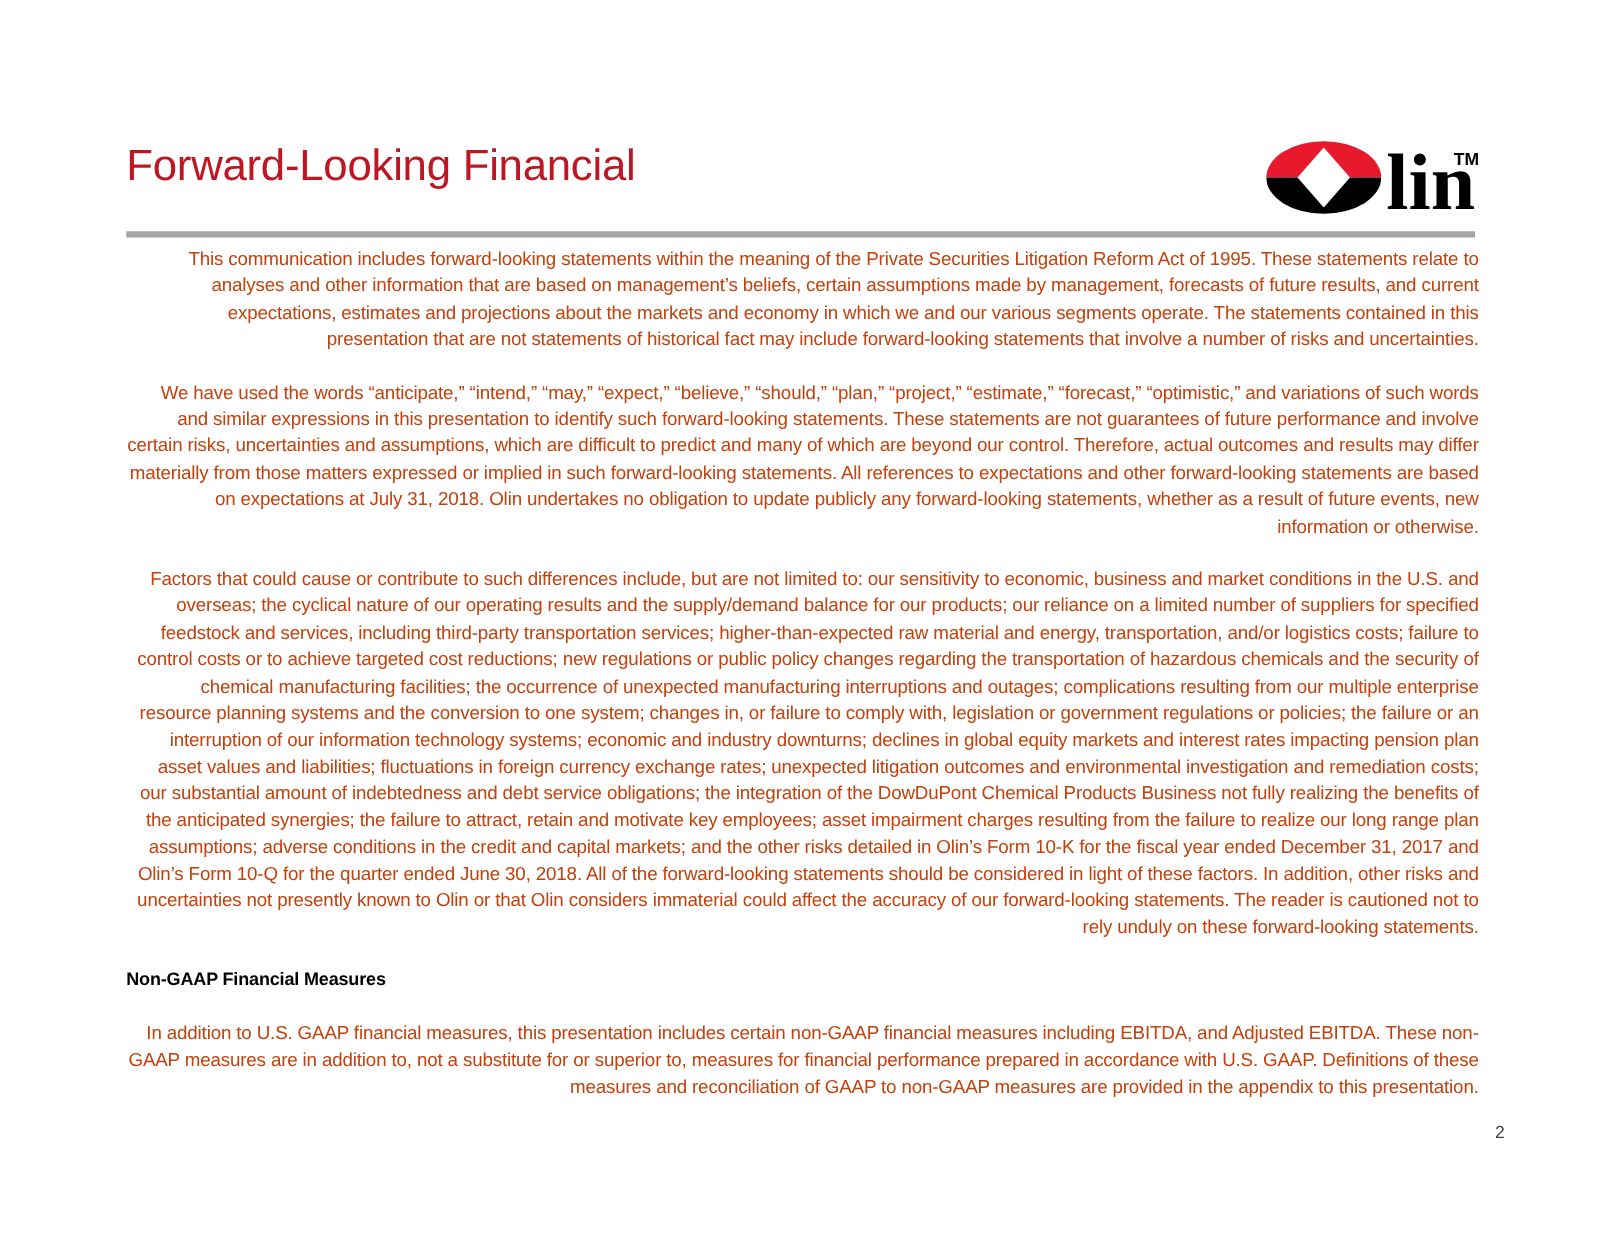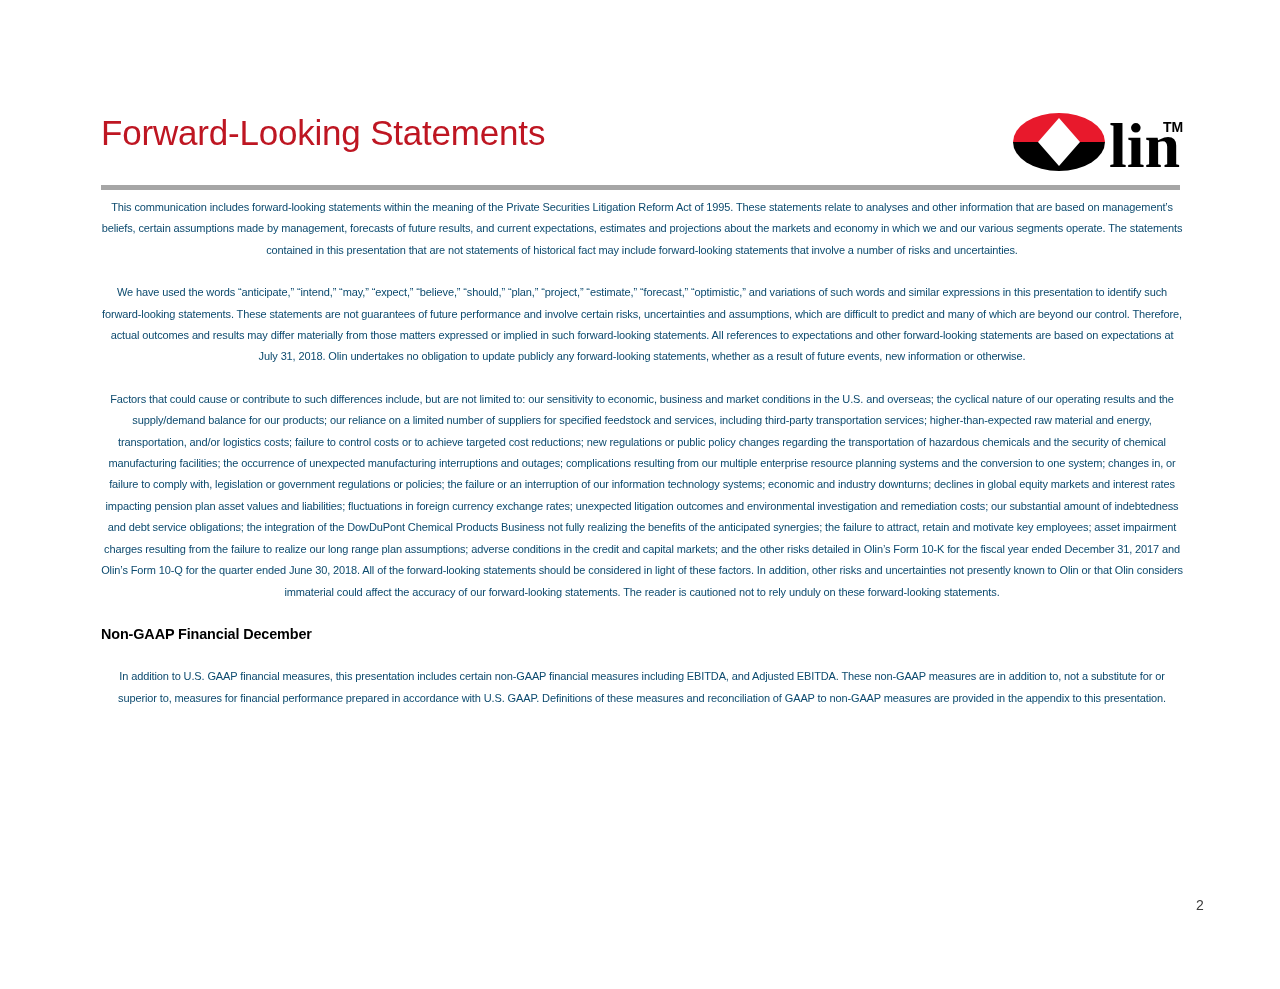--- a/index.html
+++ b/index.html
@@ -62,25 +62,25 @@
   }
 
   
   .body-copy {
     position: absolute;
     left: 101px;
     top: 197px;
     width: 1082px;
   }
   .para {
-    font-size: 11px;
+    font-size: 15px;
     line-height: 21.4px;
-    color: #0c4a6e;
+    color: #c2410c;
     margin: 0 0 21px 0;
-    text-align: center;
+    text-align: right;
     letter-spacing: -0.12px;
   }
   .para.tight { margin-bottom: 12px; }
   .para.gap-lg { }
   .section-head {
     font-size: 14.4px;
     line-height: 21.4px;
     font-weight: bold;
     color: #000000;
     margin: 0 0 21px 0;
@@ -97,21 +97,21 @@
     color: #3B3B3B;
   }
 </style>
 </head>
 <body>
 
 <div class="slide">
 
   <div class="slide-header">
 
-    <div class="slide-title">Forward-Looking Statements</div>
+    <div class="slide-title">Forward-Looking Financial</div>
 
     <div class="logo-wrap">
       <svg class="logo-svg" width="175" height="62" viewBox="0 0 175 62" xmlns="http://www.w3.org/2000/svg">
 
         <g>
           <clipPath id="ovalClip">
             <ellipse cx="46" cy="32" rx="46" ry="29"></ellipse>
           </clipPath>
           <g clip-path="url(#ovalClip)">
             <rect x="0" y="0" width="92" height="32" fill="#E8192C"></rect>
@@ -126,19 +126,19 @@
       </svg>
     </div>
 
     <div class="divider"></div>
   </div>
 
   <div class="body-copy">
     <p class="para">This communication includes forward-looking statements within the meaning of the Private Securities Litigation Reform Act of 1995. These statements relate to analyses and other information that are based on management’s beliefs, certain assumptions made by management, forecasts of future results, and current expectations, estimates and projections about the markets and economy in which we and our various segments operate. The statements contained in this presentation that are not statements of historical fact may include forward-looking statements that involve a number of risks and uncertainties.</p>
     <p class="para">We have used the words “anticipate,” “intend,” “may,” “expect,” “believe,” “should,” “plan,” “project,” “estimate,” “forecast,” “optimistic,” and variations of such words and similar expressions in this presentation to identify such forward-looking statements. These statements are not guarantees of future performance and involve certain risks, uncertainties and assumptions, which are difficult to predict and many of which are beyond our control. Therefore, actual outcomes and results may differ materially from those matters expressed or implied in such forward-looking statements.  All references to expectations and other forward-looking statements are based on expectations at July 31, 2018. Olin undertakes no obligation to update publicly any forward-looking statements, whether as a result of future events, new information or otherwise.</p>
     <p class="para gap-lg">Factors that could cause or contribute to such differences include, but are not limited to: our sensitivity to economic, business and market conditions in the U.S. and overseas; the cyclical nature of our operating results and the supply/demand balance for our products; our reliance on a limited number of suppliers for specified feedstock and services, including third-party transportation services; higher-than-expected raw material and energy, transportation, and/or logistics costs; failure to control costs or to achieve targeted cost reductions; new regulations or public policy changes regarding the transportation of hazardous chemicals and the security of chemical manufacturing facilities; the occurrence of unexpected manufacturing interruptions and outages; complications resulting from our multiple enterprise resource planning systems and the conversion to one system; changes in, or failure to comply with, legislation or government regulations or policies; the failure or an interruption of our information technology systems; economic and industry downturns; declines in global equity markets and interest rates impacting pension plan asset values and liabilities; fluctuations in foreign currency exchange rates; unexpected litigation outcomes and environmental investigation and remediation costs; our substantial amount of indebtedness and debt service obligations; the integration of the DowDuPont Chemical Products Business not fully realizing the benefits of the anticipated synergies; the failure to attract, retain and motivate key employees; asset impairment charges resulting from the failure to realize our long range plan assumptions; adverse conditions in the credit and capital markets; and the other risks detailed in Olin’s Form 10-K for the fiscal year ended December 31, 2017 and Olin’s Form 10-Q for the quarter ended June 30, 2018. All of the forward-looking statements should be considered in light of these factors. In addition, other risks and uncertainties not presently known to Olin or that Olin considers immaterial could affect the accuracy of our forward-looking statements. The reader is cautioned not to rely unduly on these forward-looking statements.</p>
-    <p class="section-head">Non-GAAP Financial December</p>
+    <p class="section-head">Non-GAAP Financial Measures</p>
     <p class="para tight">In addition to U.S. GAAP financial measures, this presentation includes certain non-GAAP financial measures including EBITDA, and Adjusted EBITDA.  These non-GAAP measures are in addition to, not a substitute for or superior to, measures for financial performance prepared in accordance with U.S. GAAP.  Definitions of these measures and reconciliation of GAAP to non-GAAP measures are provided in the appendix to this presentation.</p>
   </div>
 
   <div class="page-number">2</div>
 
 </div>
 
 </body></html>

